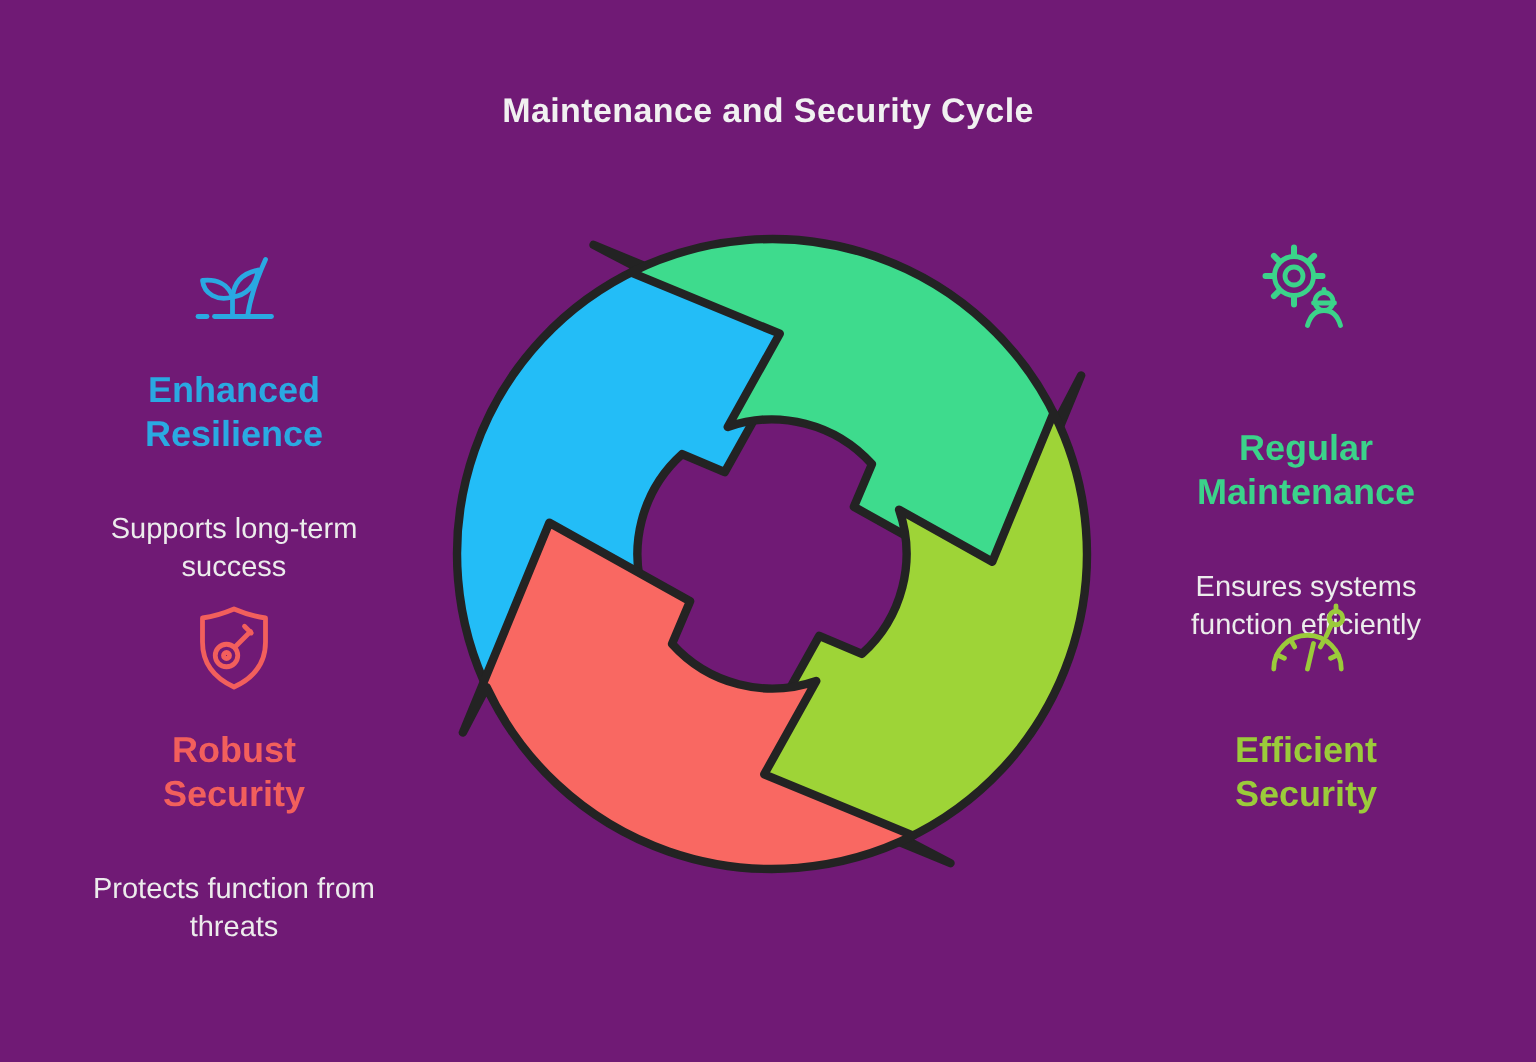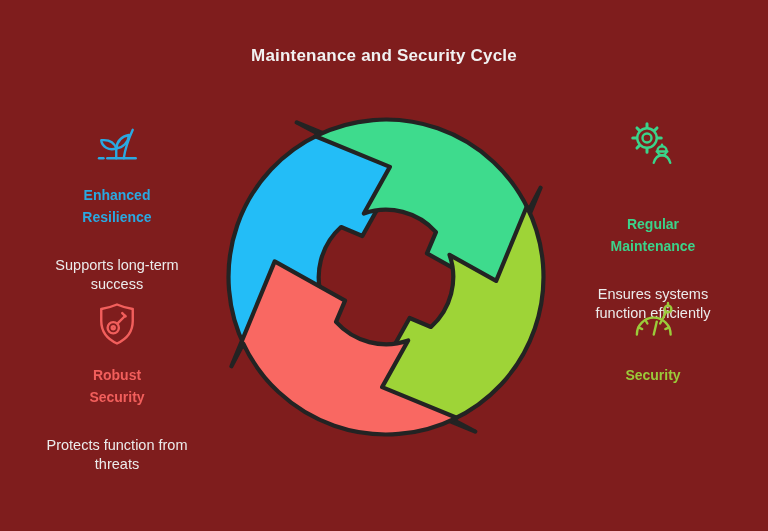--- a/index.html
+++ b/index.html
@@ -1,31 +1,31 @@
 <!DOCTYPE html>
 <html><head>
 <meta charset="utf-8">
 <style>
   html, body { margin:0; padding:0; background:#2b2b2b; }
   .stage {
     position:relative; width:768px; height:531px;
-    background:#7f1d1d; overflow:hidden;
+    background:#701a75; overflow:hidden;
     font-family:"Liberation Sans", sans-serif;
   }
   .title {
     position:absolute; top:46px; left:0; width:768px;
     text-align:center; color:#f1f1f1; font-size:17px;
     font-weight:bold; letter-spacing:.2px;
   }
   .cycle { position:absolute; left:176px; top:67px; }
   .panel { position:absolute; width:200px; text-align:center; }
   .panel .icon { display:block; margin:0 auto; }
   .panel h2 {
     margin:16px auto 0; width:140px;
-    font-size:14px; line-height:22px; font-weight:bold;
+    font-size:18px; line-height:22px; font-weight:bold;
   }
   .panel h2 span { display:block; }
   .panel p {
     margin:28px auto 0; width:152px;
     font-size:14.5px; line-height:19px; color:#ececec; font-weight:400;
   }
   .panel.tl { left:17px;  top:120px; }
   .panel.tr { left:553px; top:120px; }
   .panel.bl { left:17px;  top:300px; }
   .panel.br { left:553px; top:300px; }
@@ -108,17 +108,18 @@
       <g fill="none" stroke-width="3.2" stroke-linecap="round" stroke-linejoin="round" stroke="#9bcb3a">
         <path d="M10.5 46 A22.5 22.5 0 0 1 55.5 46"></path>
         <path d="M12.6 36.5 L17.6 38.8 M21.75 26.5 L24.5 31.3 M44.25 26.5 L41.5 31.3 M53.4 36.5 L48.4 38.8"></path>
         <path d="M33 46 L37 29"></path>
         <circle cx="52" cy="12" r="4.5"></circle>
         <path d="M49.5 15.5 L45.5 24"></path>
         <path d="M52 4 V7"></path>
       </g>
     </svg>
     <h2 style="color: rgb(155, 203, 58);">
+      <span>Efficient</span>
       <span>Security</span>
     </h2>
   </div>
 
 </div>
 
 </body></html>

